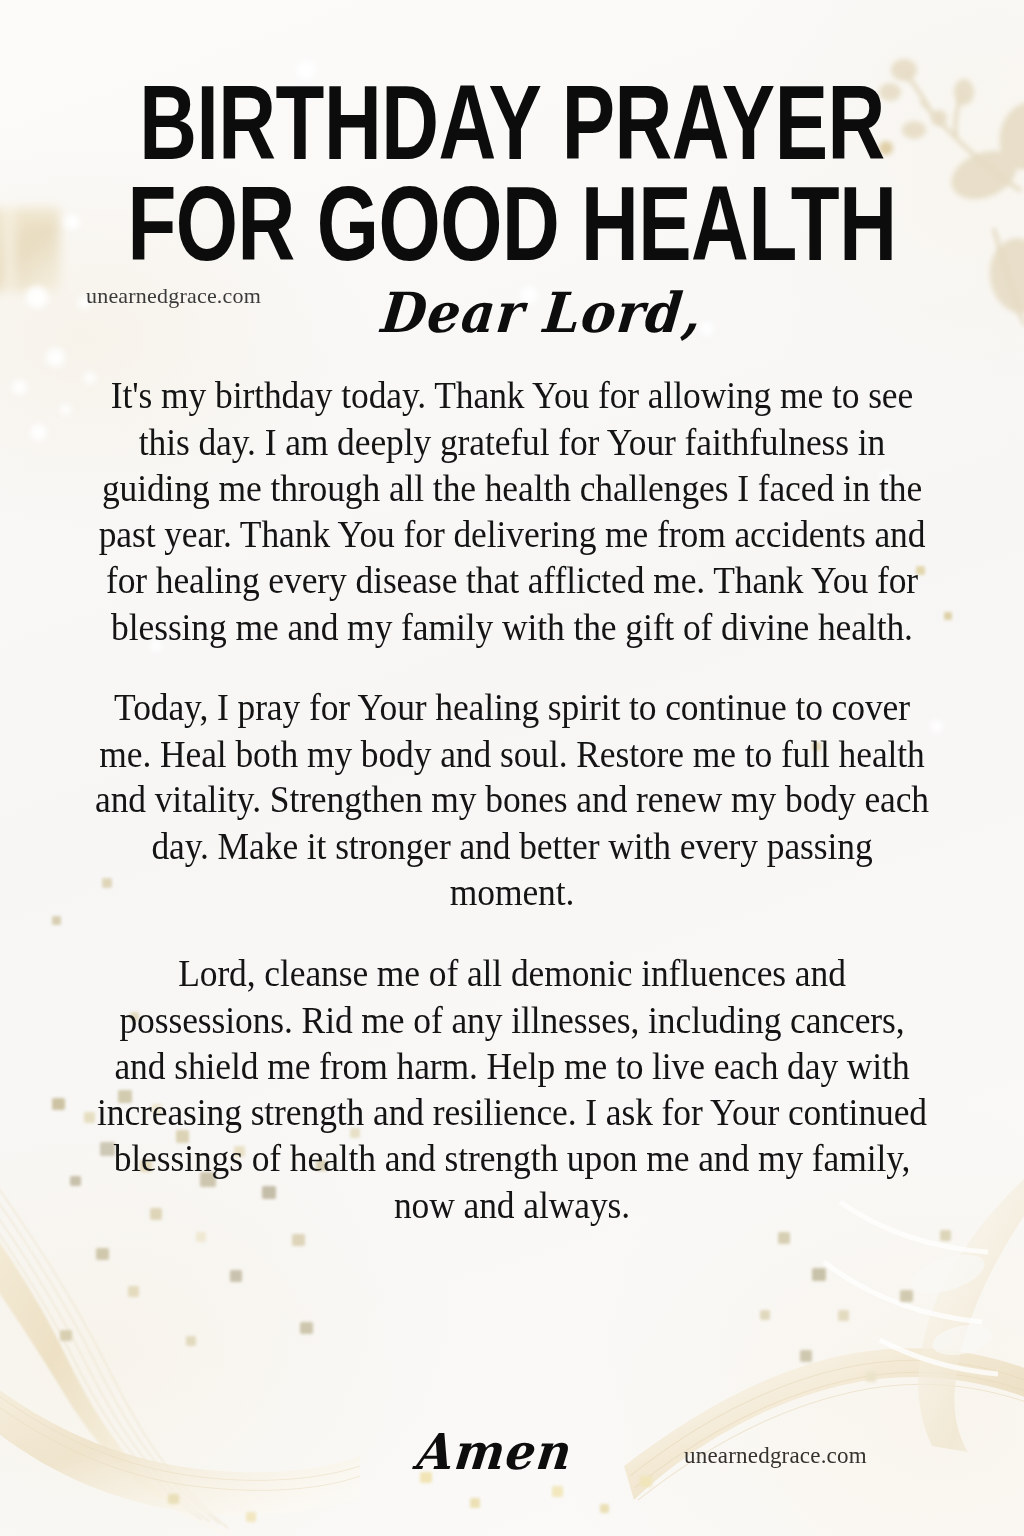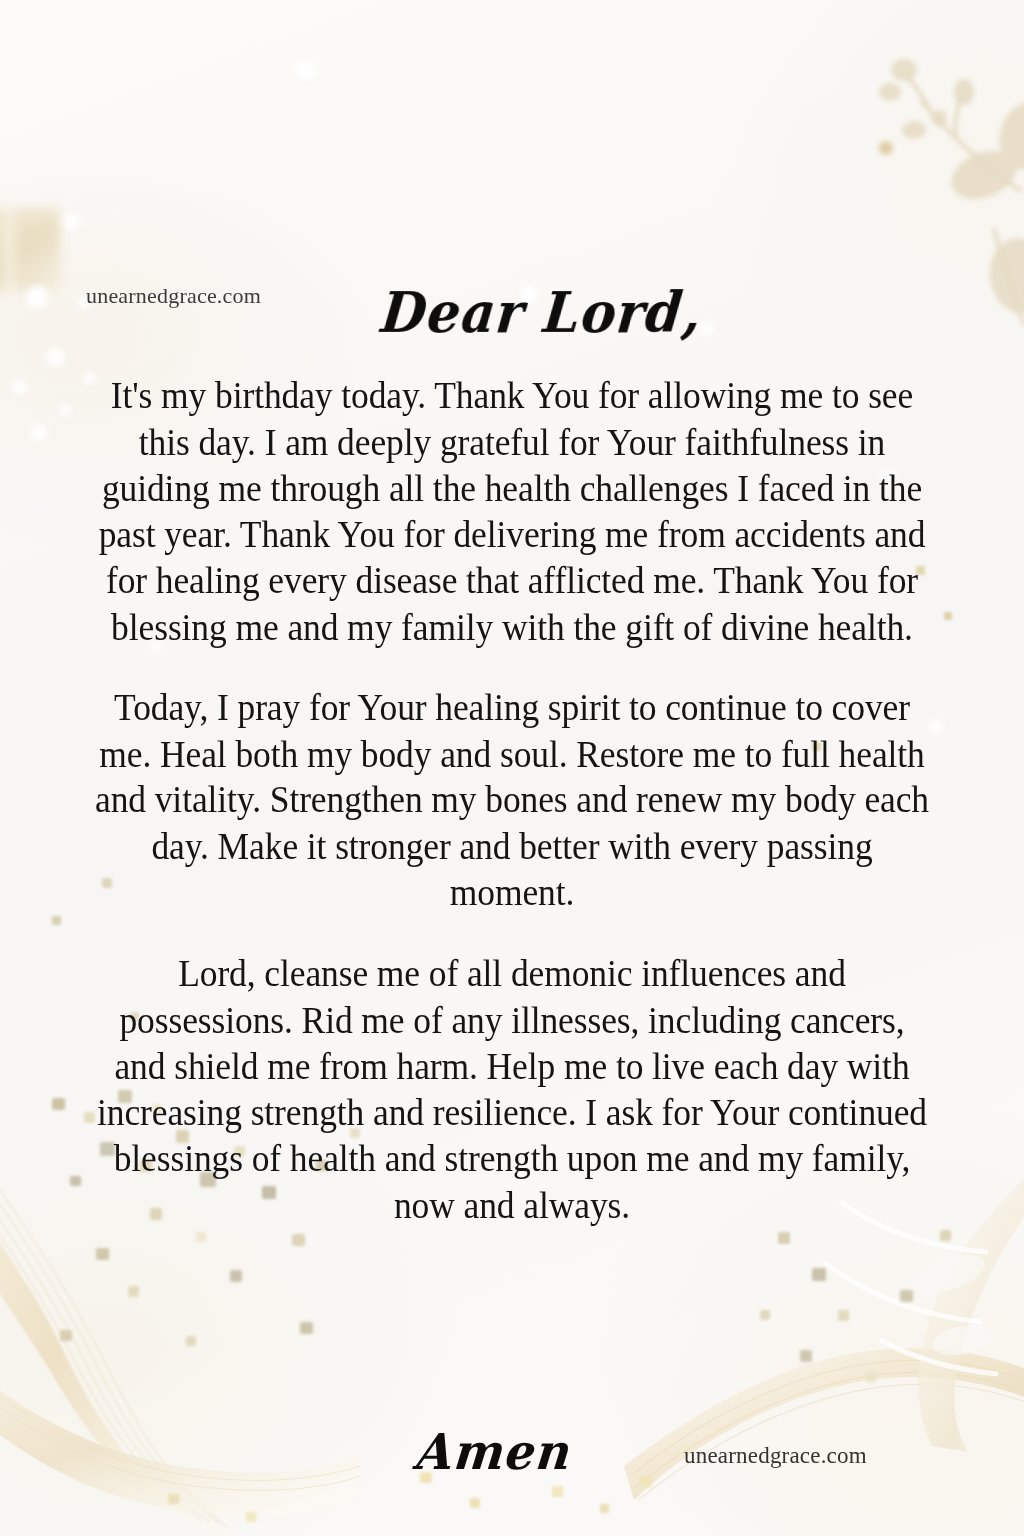--- a/index.html
+++ b/index.html
@@ -331,20 +331,24 @@
     <div class="confetti" style="left:246px; top:1512px; width:10px; height:10px; background:#f1e7c0;"></div>
 
     <div class="confetti" style="left:916px; top:566px; width:9px; height:9px; background:#e3d7ae;"></div>
     <div class="confetti" style="left:944px; top:612px; width:8px; height:8px; background:#ddd1a8;"></div>
     <div class="confetti" style="left:812px; top:742px; width:9px; height:9px; background:#e1d6b2;"></div>
     <div class="confetti" style="left:102px; top:878px; width:10px; height:10px; background:#dfd6ba;"></div>
     <div class="confetti" style="left:52px;  top:916px; width:9px; height:9px; background:#d8cfb3;"></div>
     <div class="confetti" style="left:130px; top:1012px; width:9px; height:9px; background:#e3dac0;"></div>
   </div>
 
+  <div class="title-block">
+    <span class="title-line l1">BIRTHDAY PRAYER</span>
+    <span class="title-line l2">FOR GOOD HEALTH</span>
+  </div>
 
   <div class="brand-top">unearnedgrace.com</div>
 
   <div class="salutation">Dear Lord,</div>
 
   <div class="prayer">
     <p>It's my birthday today. Thank You for allowing me to see this day. I am deeply grateful for Your faithfulness in guiding me through all the health challenges I faced in the past year. Thank You for delivering me from accidents and for healing every disease that afflicted me. Thank You for blessing me and my family with the gift of divine health.</p>
     <p>Today, I pray for Your healing spirit to continue to cover me. Heal both my body and soul. Restore me to full health and vitality. Strengthen my bones and renew my body each day. Make it stronger and better with every passing moment.</p>
     <p>Lord, cleanse me of all demonic influences and possessions. Rid me of any illnesses, including cancers, and shield me from harm. Help me to live each day with increasing strength and resilience. I ask for Your continued blessings of health and strength upon me and my family, now and always.</p>
   </div>

